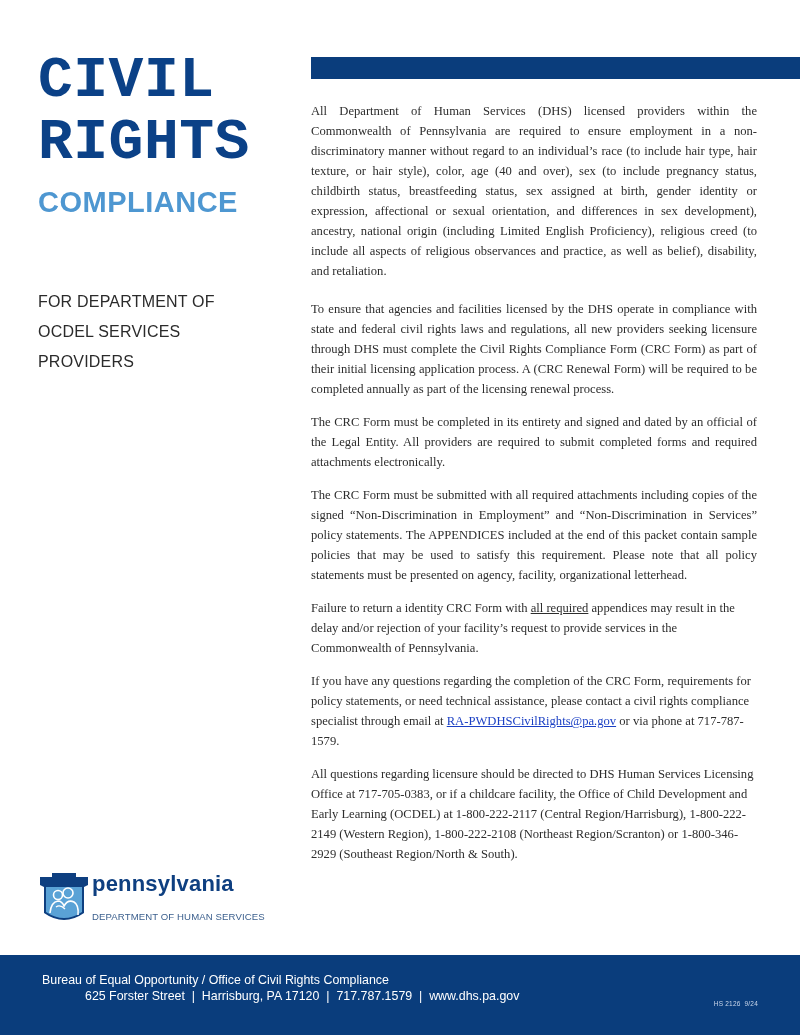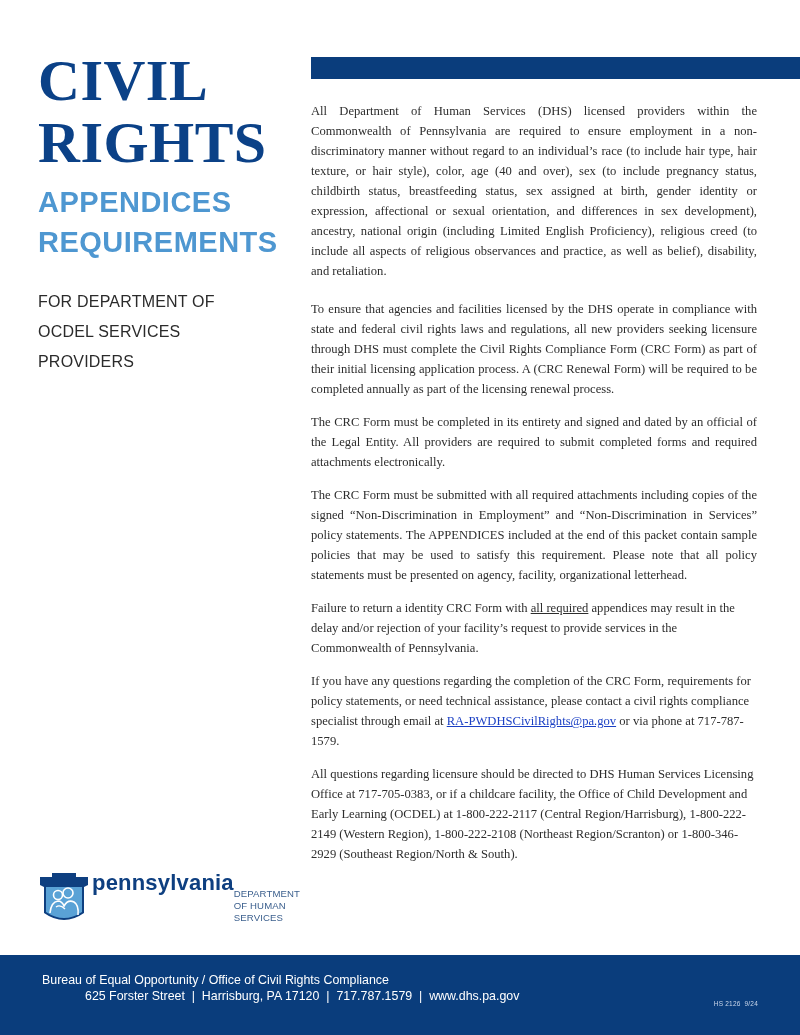--- a/index.html
+++ b/index.html
@@ -15,21 +15,21 @@
       font-family: "Liberation Sans", sans-serif;
       color: #2b2b2b;
     }
     .left-col {
       position: absolute;
       left: 38px;
       top: 50px;
       width: 260px;
     }
     .title-main {
-      font-family: Liberation Serif, serif;
+      font-family: Liberation Mono, monospace;
       font-weight: bold;
       color: #0b4187;
       font-size: 58px;
       line-height: 62px;
       letter-spacing: 0.5px;
       margin: 0;
     }
     .title-line { display: block; }
     .title-sub {
       font-family: "Liberation Sans", sans-serif;
@@ -92,20 +92,21 @@
     }
     .logo-mark {
       width: 52px;
       height: 50px;
       position: relative;
       flex-shrink: 0;
     }
     .logo-text {
       margin-left: 2px;
       display: flex;
+      flex-direction: column;
       justify-content: center;
     }
     .logo-name {
       font-family: "Liberation Sans", sans-serif;
       font-weight: bold;
       font-size: 22px;
       line-height: 22px;
       color: #0e3f80;
       letter-spacing: 0.2px;
     }
@@ -148,22 +149,21 @@
   </style>
 </head>
 <body>
 
 <div class="left-col">
   <h1 class="title-main">
     <span class="title-line">CIVIL</span>
     <span class="title-line">RIGHTS</span>
   </h1>
   <div class="title-sub">
-    <span class="title-line">APPENDICES</span>
-    <span class="title-line">REQUIREMENTS</span>
+    <span class="title-line">COMPLIANCE</span>
   </div>
 </div>
 
 <div class="subtitle">FOR DEPARTMENT OF OCDEL SERVICES PROVIDERS</div>
 
 <div class="top-bar"></div>
 
 <div class="content">
   <p class="justify">All Department of Human Services (DHS) licensed providers within the Commonwealth of Pennsylvania are required to ensure employment in a non-discriminatory manner without regard to an individual’s race (to include hair type, hair texture, or hair style), color, age (40 and over), sex (to include pregnancy status, childbirth status, breastfeeding status, sex assigned at birth, gender identity or expression, affectional or sexual orientation, and differences in sex development), ancestry, national origin (including Limited English Proficiency), religious creed (to include all aspects of religious observances and practice, as well as belief), disability, and retaliation.</p>
   <p class="justify p2">To ensure that agencies and facilities licensed by the DHS operate in compliance with state and federal civil rights laws and regulations, all new providers seeking licensure through DHS must complete the Civil Rights Compliance Form (CRC Form) as part of their initial licensing application process. A (CRC Renewal Form) will be required to be completed annually as part of the licensing renewal process.</p>

